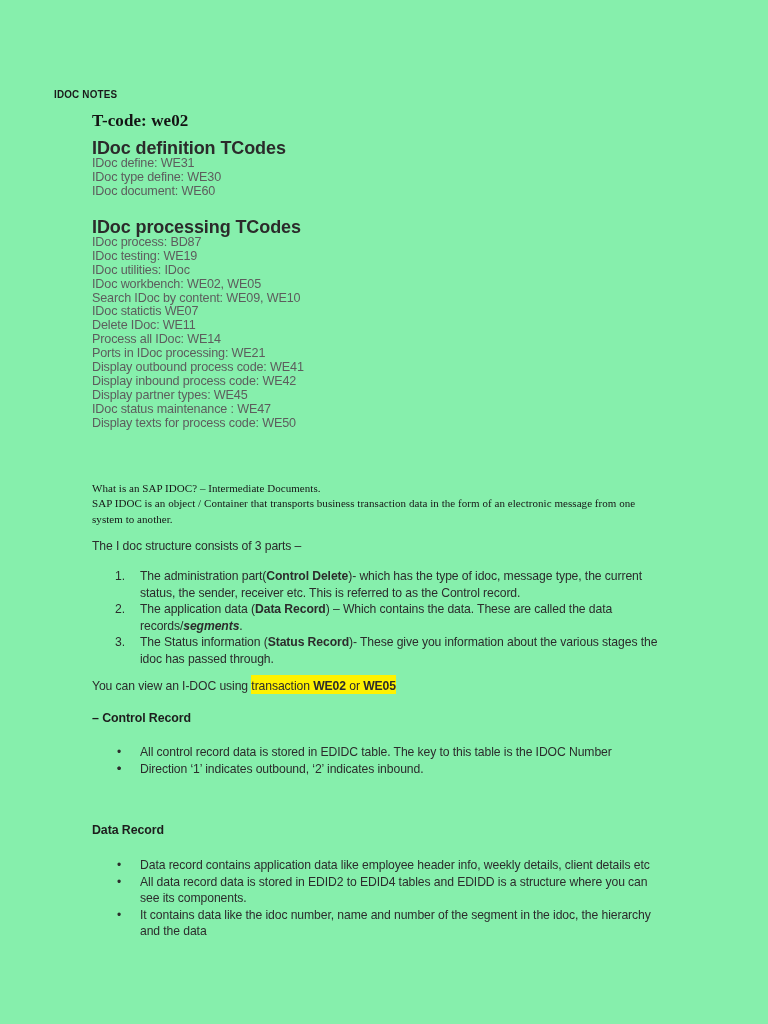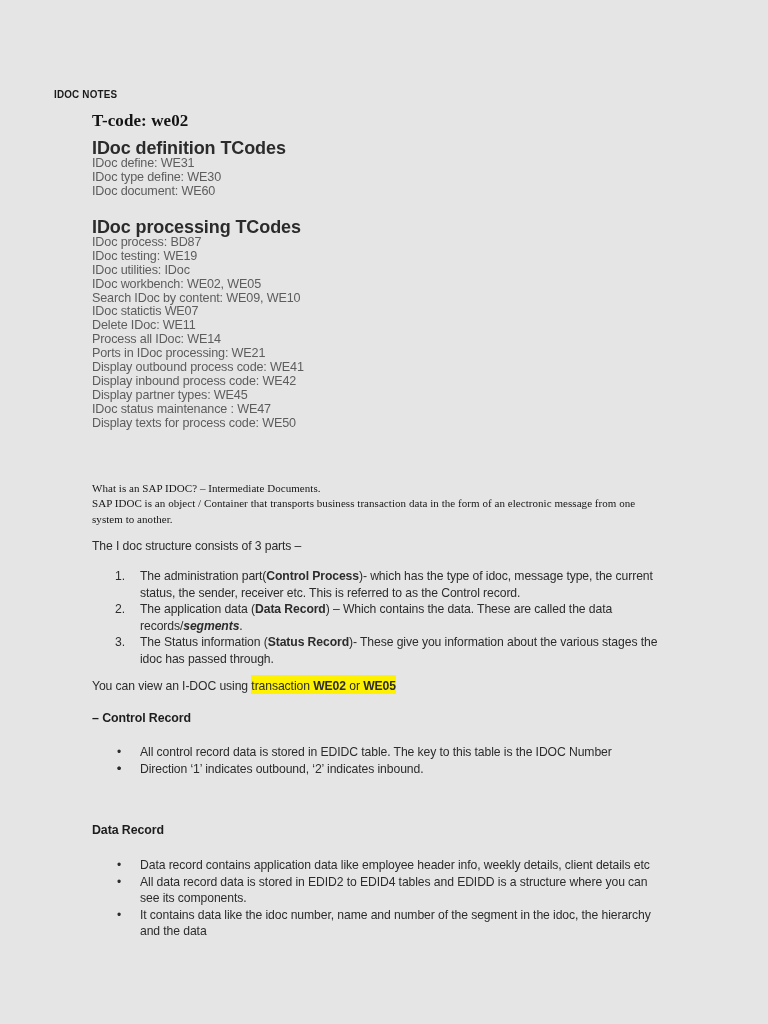--- a/index.html
+++ b/index.html
@@ -14,21 +14,21 @@
     position: relative;
     overflow: hidden;
     font-family: "Liberation Sans", sans-serif;
     -webkit-font-smoothing: antialiased;
   }
 
   .page {
     position: relative;
     width: 768px;
     height: 1024px;
-    background: #e5e5e5;
+    background: #86efac;
   }
 
   
   .doc-title {
     position: absolute;
     left: 54px;
     top: 88px;
     font-family: "Liberation Sans", sans-serif;
     font-size: 10.5px;
     font-weight: bold;
@@ -221,21 +221,21 @@
   <div class="serif-para" id="what-is-idoc">
     <span>What is an SAP IDOC? – Intermediate Documents.</span><br>
     <span>SAP IDOC is an object / Container  that transports business transaction data in the form of an electronic message from one system to another.</span>
   </div>
 
   <div class="body-para" id="structure-intro">The I doc structure consists of 3 parts –</div>
 
   <ol class="num-list" id="ordered-parts">
     <li>
       <span class="marker">1.</span>
-      <span><span>The administration part(</span><b>Control Process</b><span>)- which has the type of idoc, message type, the current status, the sender, receiver etc. This is referred to as the Control record.</span></span>
+      <span><span>The administration part(</span><b>Control Delete</b><span>)- which has the type of idoc, message type, the current status, the sender, receiver etc. This is referred to as the Control record.</span></span>
     </li>
     <li>
       <span class="marker">2.</span>
       <span><span>The application data (</span><b>Data Record</b><span>) – Which contains the data. These are called the data records/</span><span class="bi">segments</span><span>.</span></span>
     </li>
     <li>
       <span class="marker">3.</span>
       <span><span>The Status information (</span><b>Status Record</b><span>)- These give you information about the various stages the idoc has passed through.</span></span>
     </li>
   </ol>

